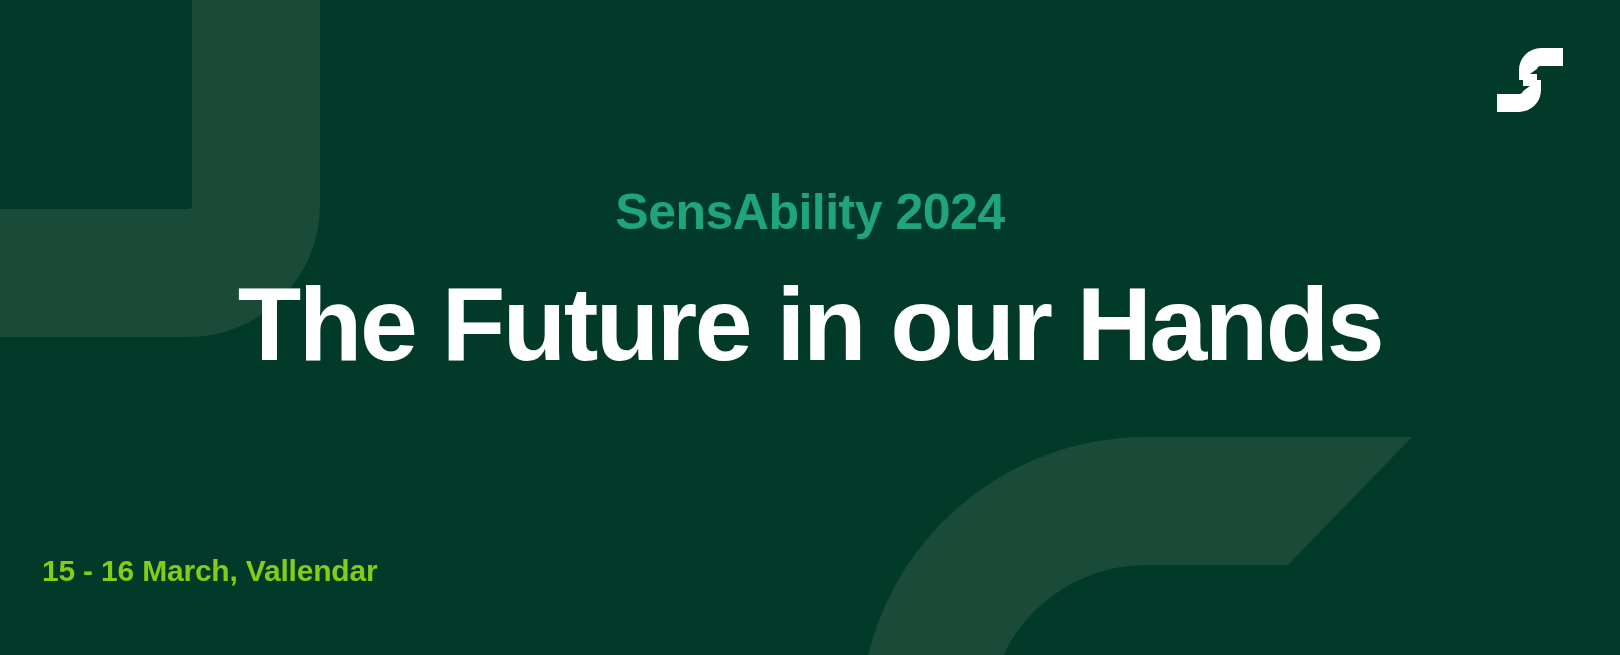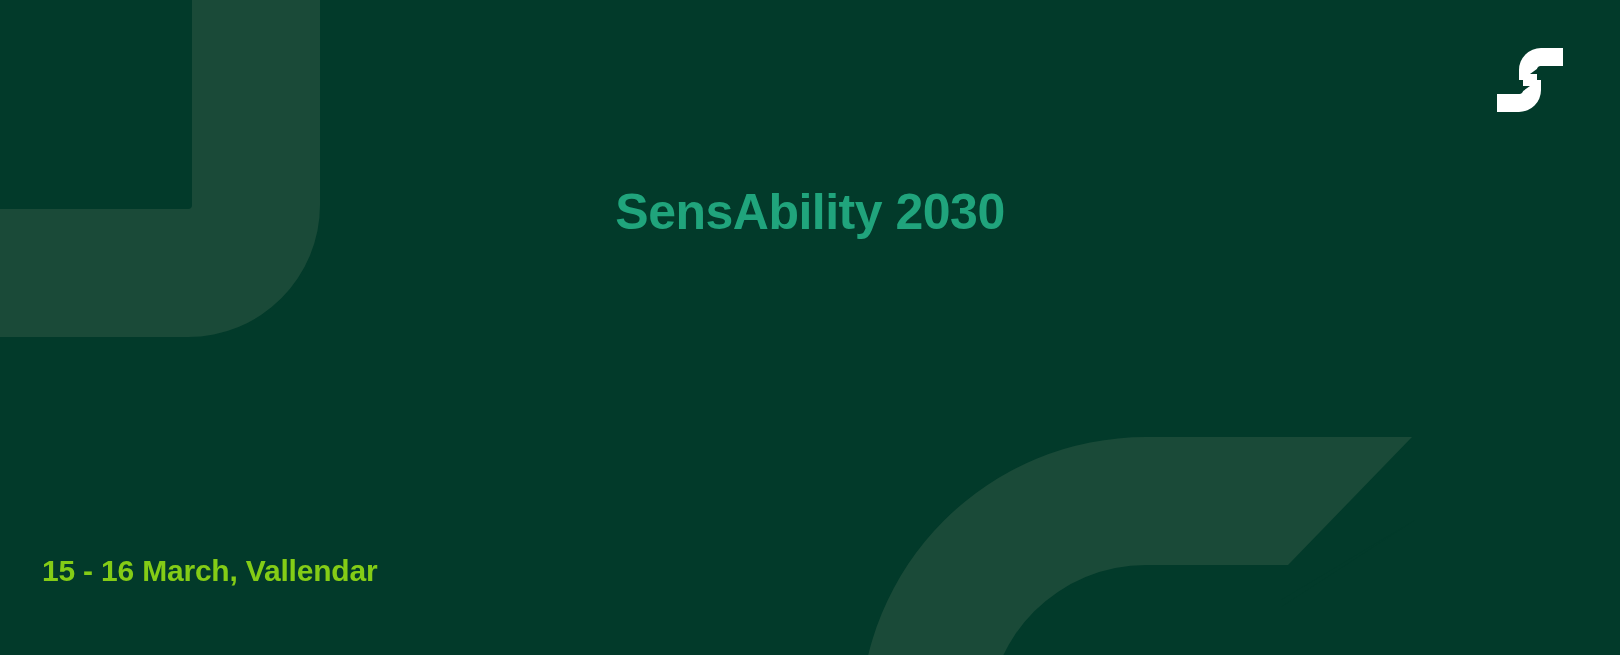--- a/index.html
+++ b/index.html
@@ -149,18 +149,19 @@
              L 26 33
              L 26 43
              A 4 4 0 0 1 22 47
              L 0 47
              Z" fill="#ffffff"></path>
     <path d="M 44 19 L 33 27 L 44 27 Z" fill="#023a2a"></path>
     <path d="M 22 47 L 33 39 L 22 39 Z" fill="#023a2a"></path>
   </svg>
 
   <div id="center-block">
-    <div id="event-name">SensAbility 2030</div>
+    <div id="event-name">SensAbility 2024</div>
+    <div id="event-title">The Future in our Hands</div>
   </div>
 
   <div id="event-meta">15 - 16 March, Vallendar</div>
 
 </div>
 
 </body></html>

